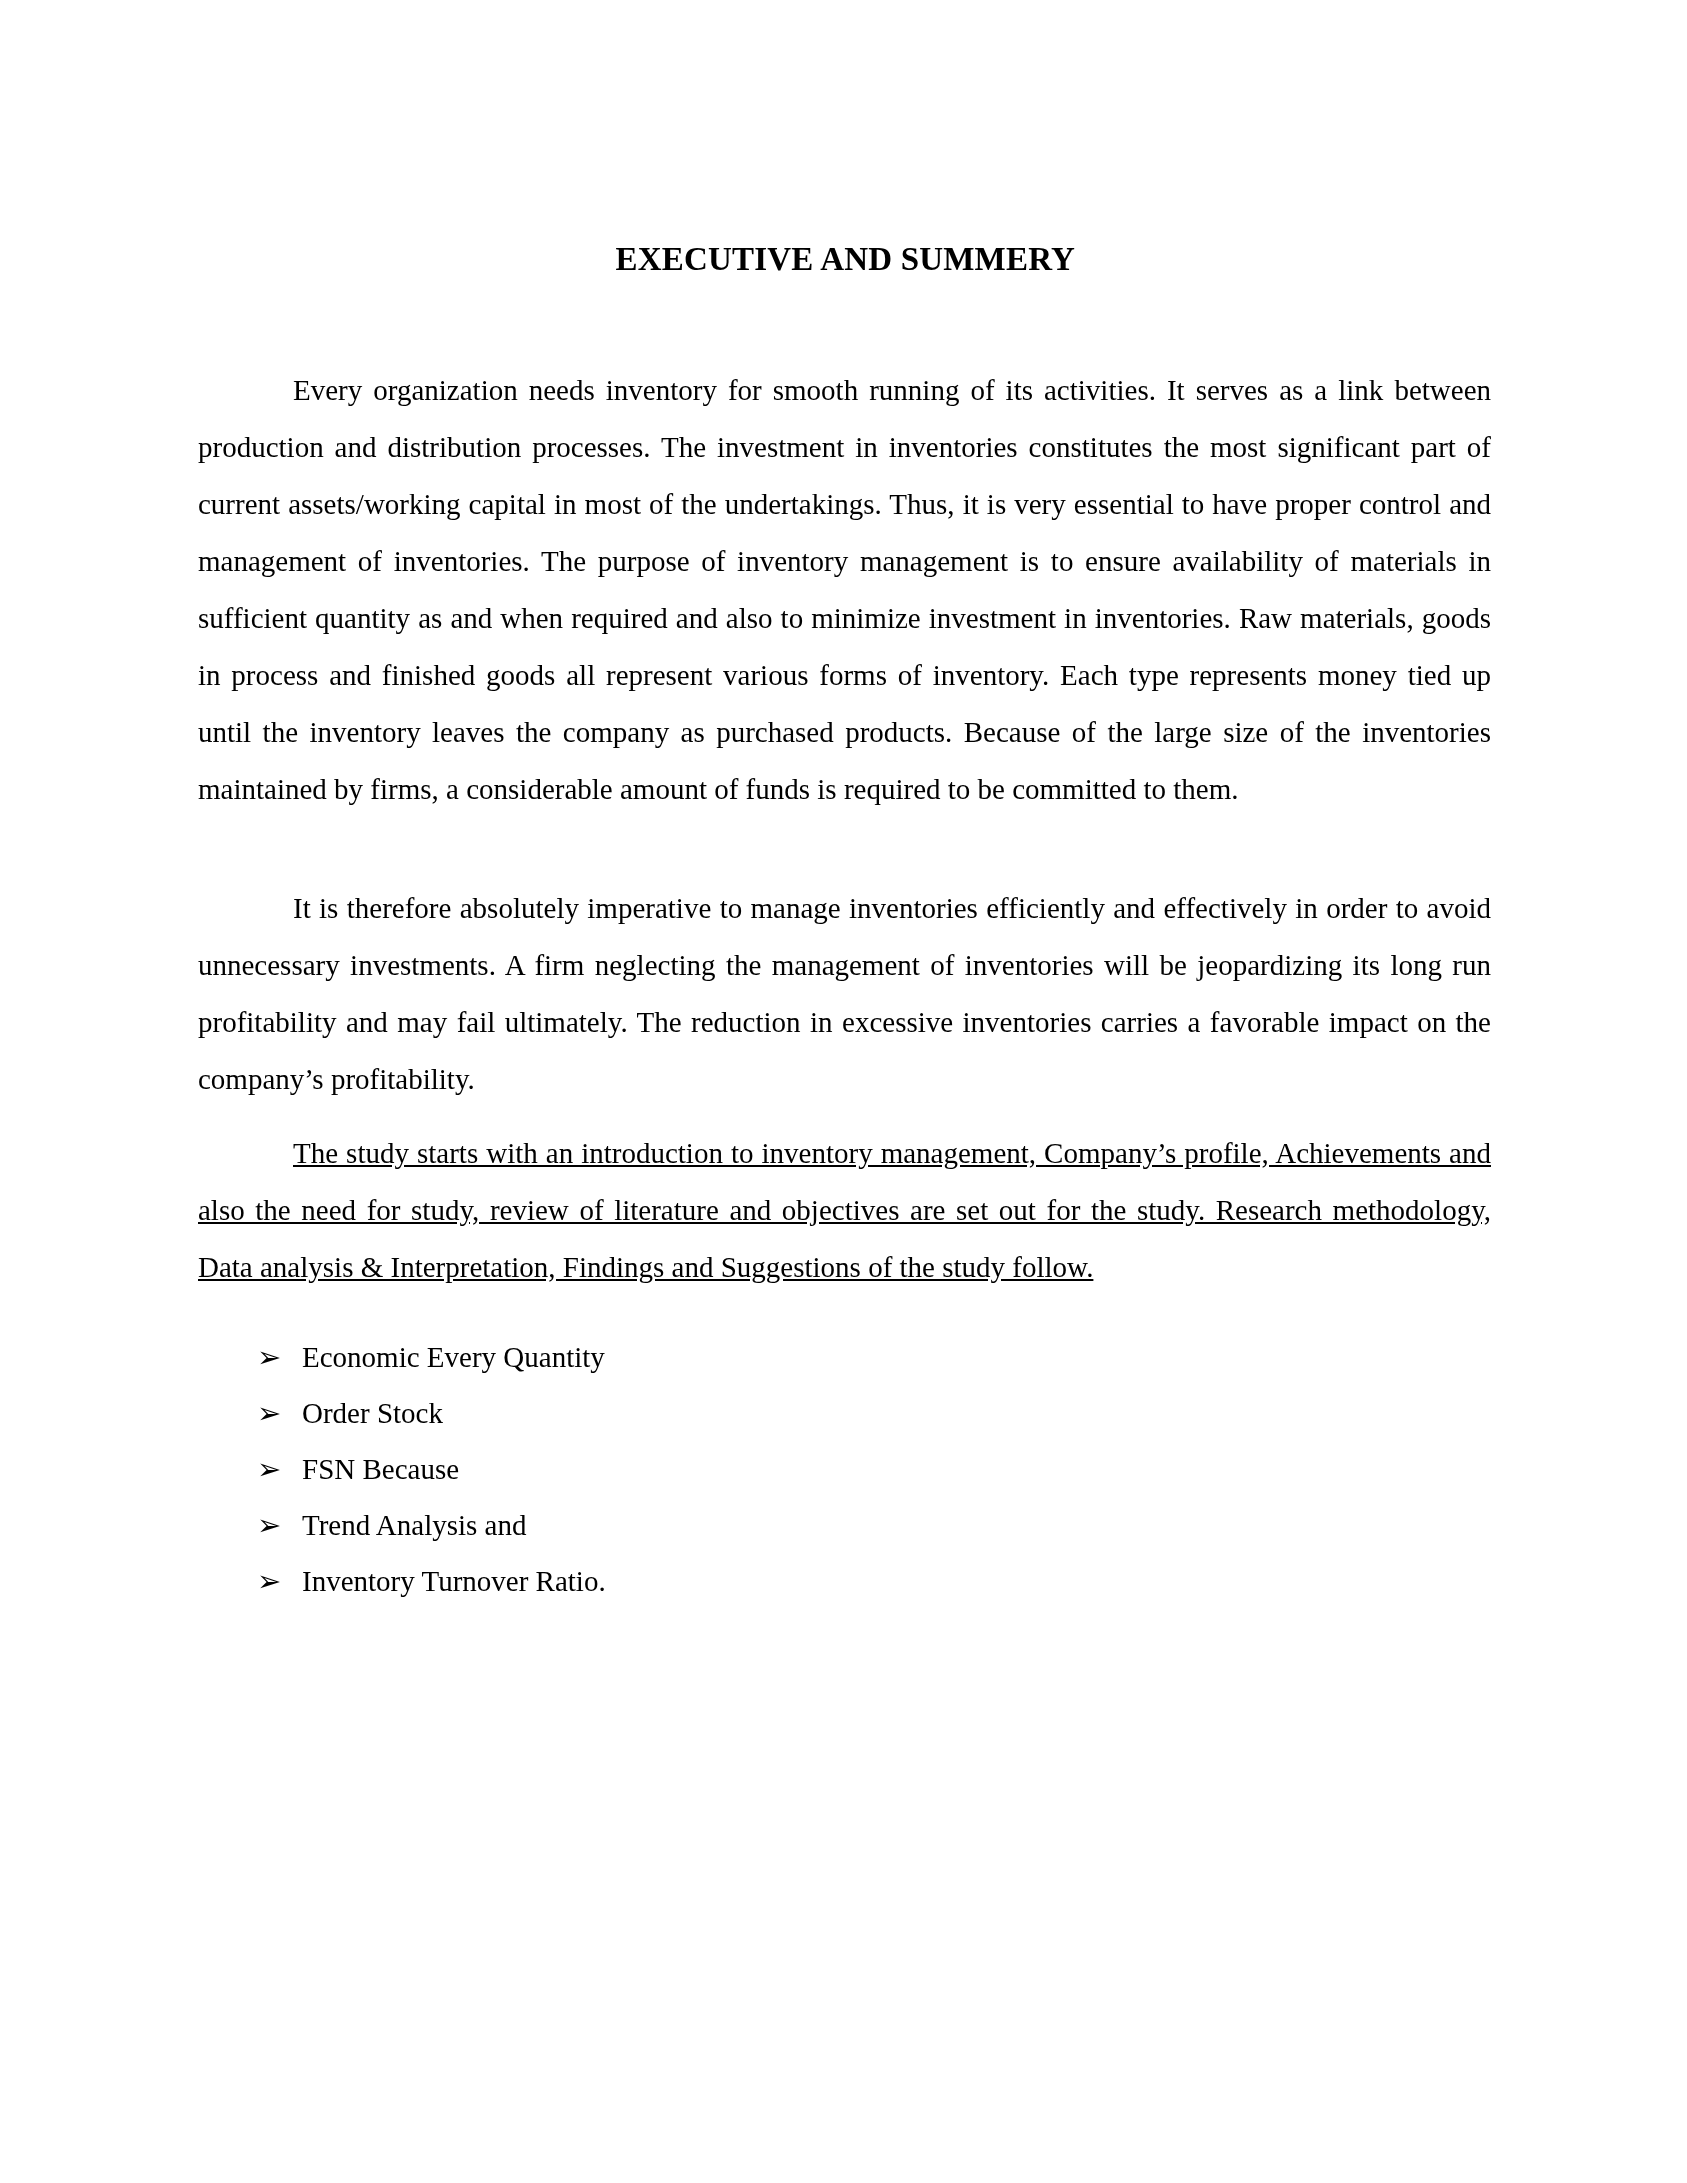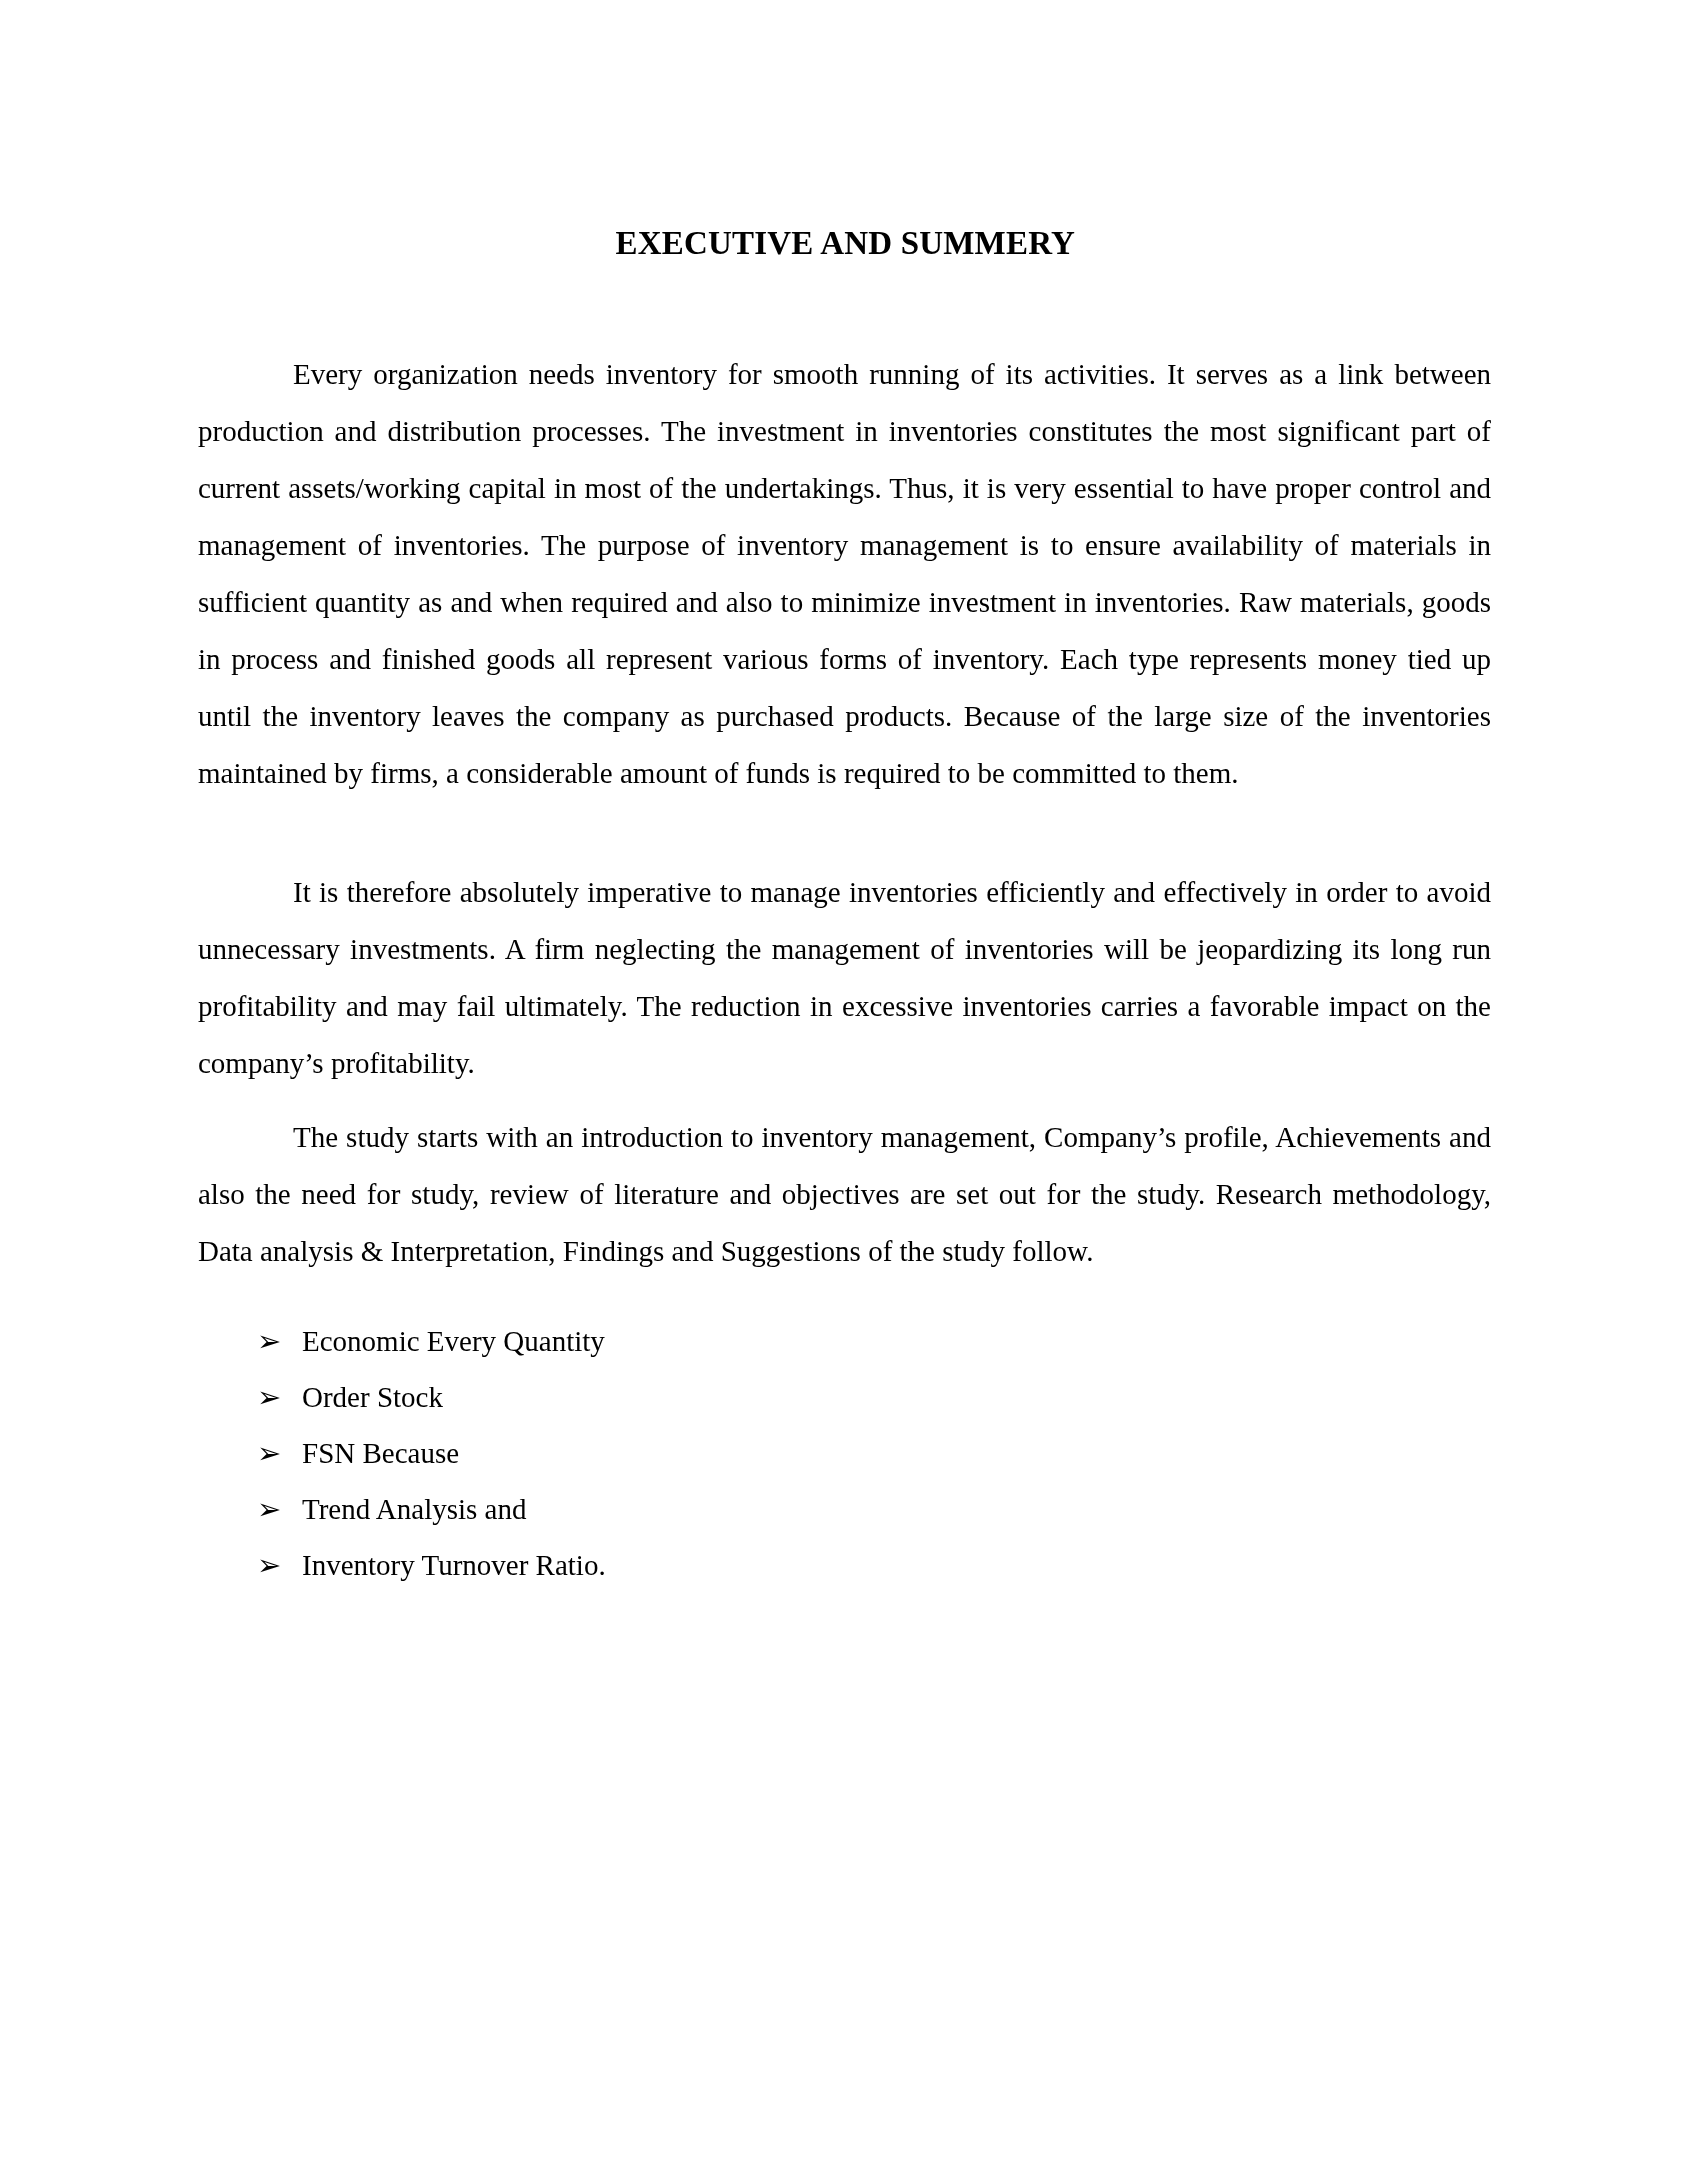--- a/index.html
+++ b/index.html
@@ -26,21 +26,21 @@
   }
 
   .content {
     position: absolute;
     left: 198px;
     top: 0;
     width: 1293px;
   }
 
   .doc-title {
-    margin: 0;
+    margin: 16px;
     padding: 0;
     text-align: center;
     font-weight: bold;
     font-size: 33px;
     letter-spacing: 0.2px;
     line-height: 1.2;
     padding-top: 224px;
     padding-left: 1.6px;
   }
 
@@ -51,21 +51,21 @@
     line-height: 57px;
     text-align: justify;
     text-justify: inter-word;
     text-indent: 95px;
     -webkit-hyphens: none;
     hyphens: none;
   }
 
   .para-gap-1 { margin-top: 82px; }
   .para-gap-2 { margin-top: 62px; }
-  .para-gap-3 { margin-top: 17.3px; }
+  .para-gap-3 { margin-top: 17.3px; text-decoration: underline; }
   .para-gap-4 { margin-top: 17.3px; text-indent: 59px; }
 
   .bullet-list {
     list-style: none;
     margin: 0;
     padding: 0;
     padding-top: 44px;
   }
 
   .bullet-item {

